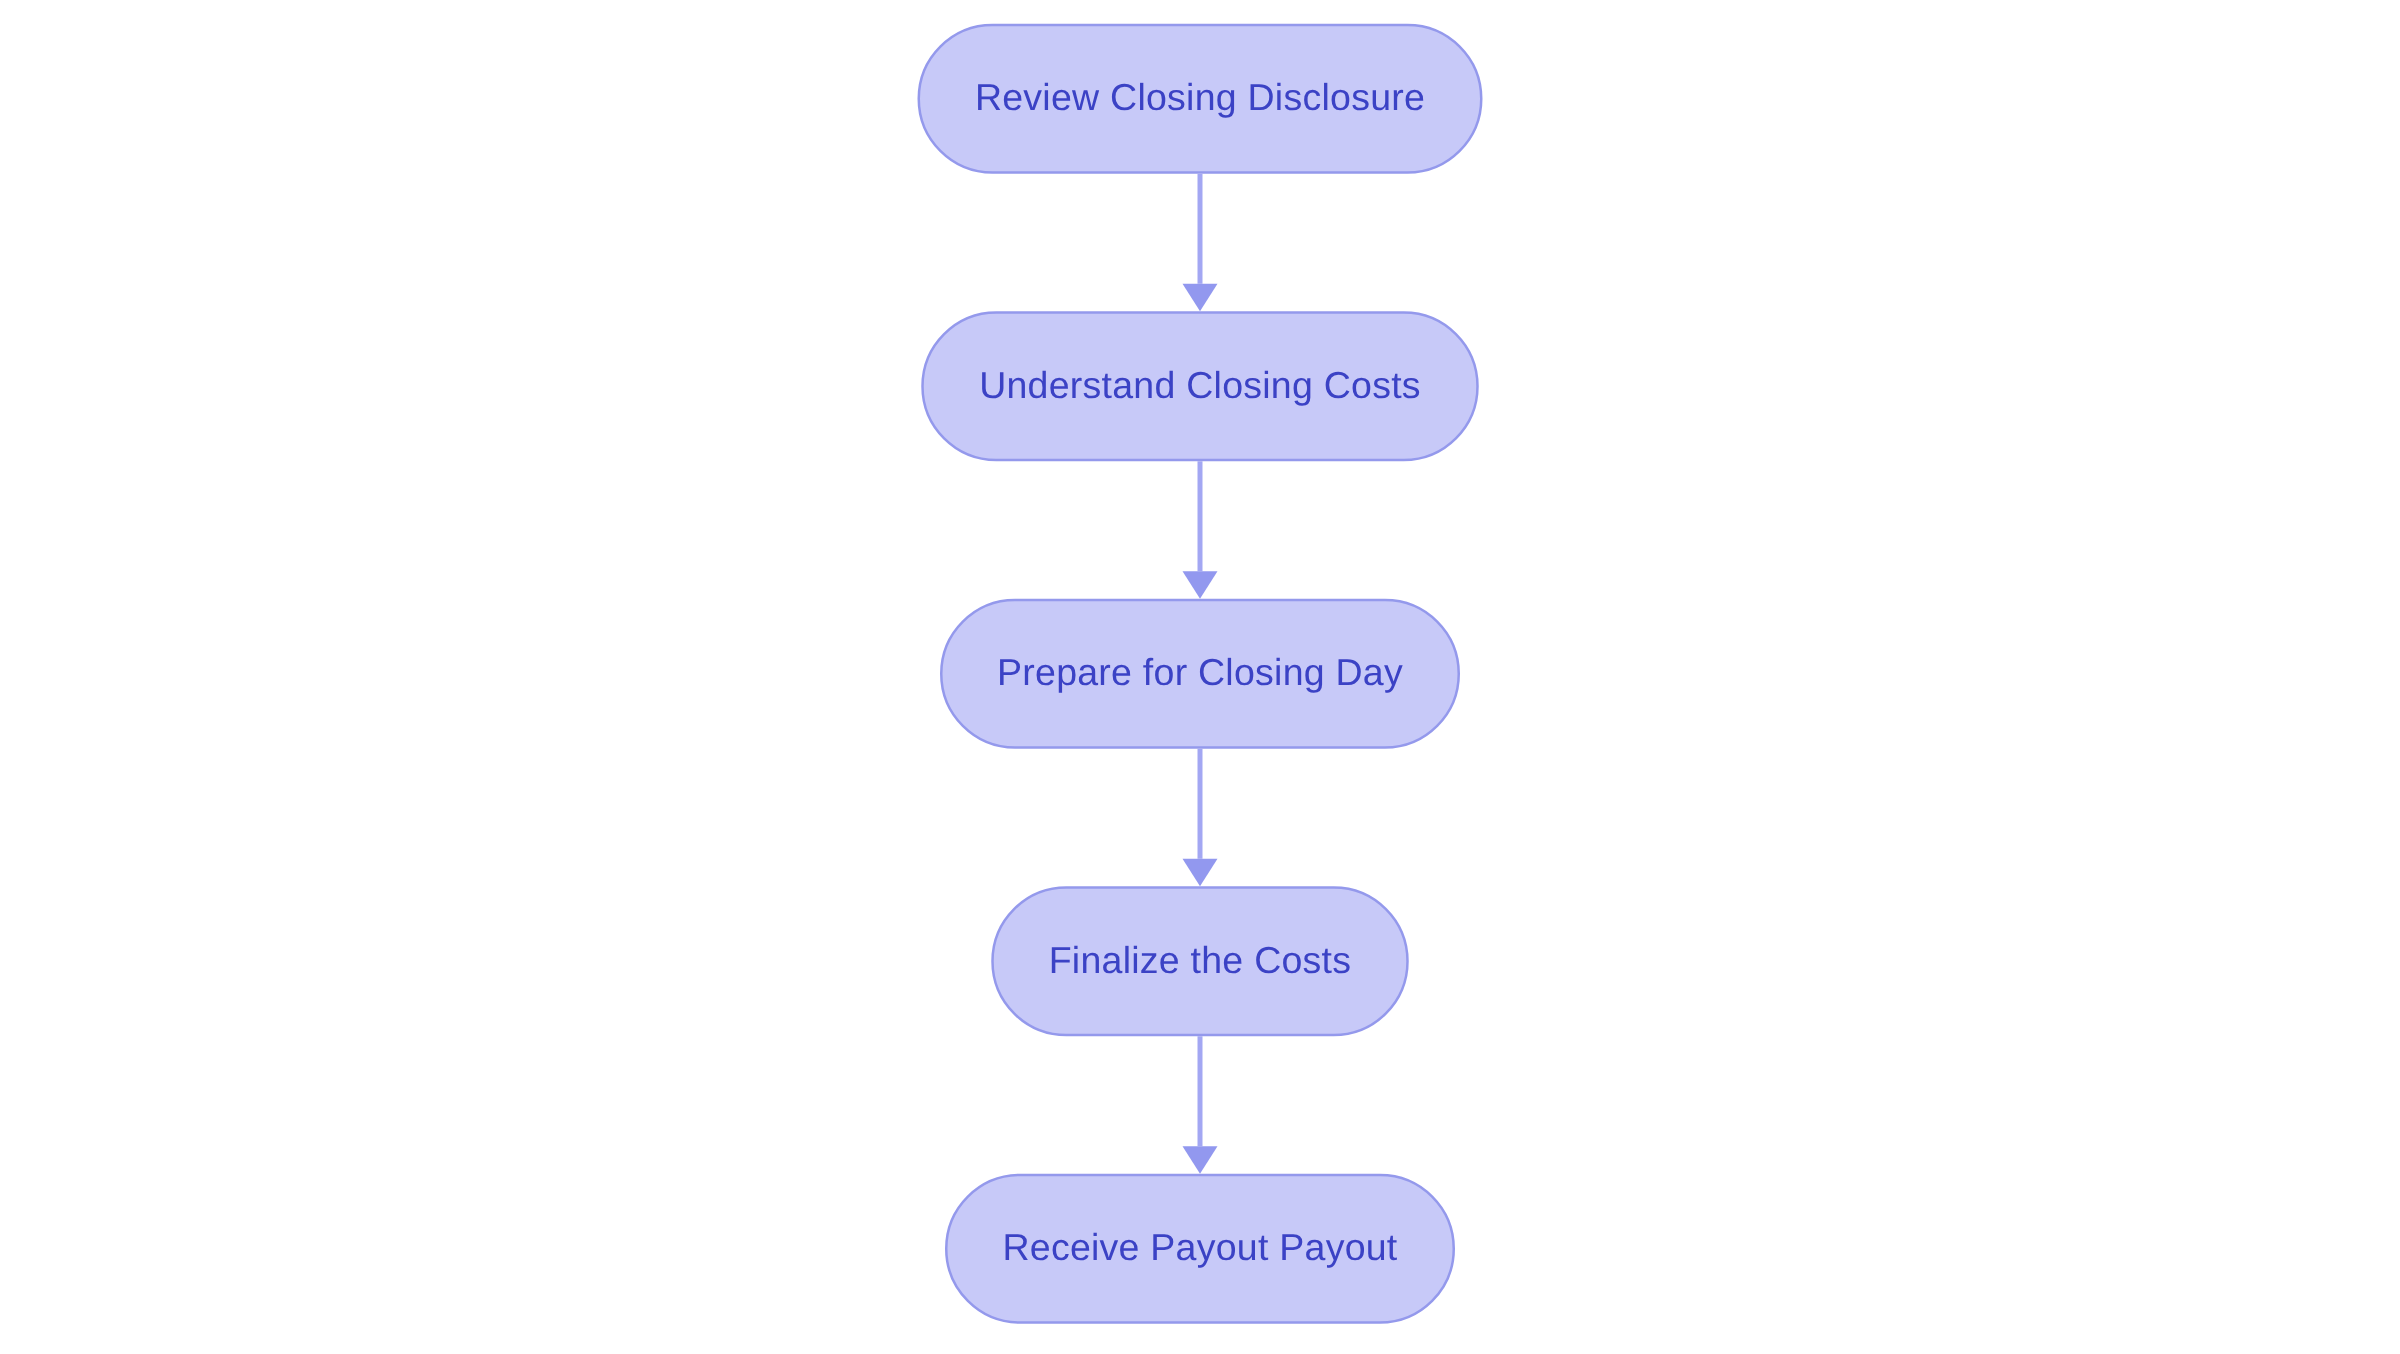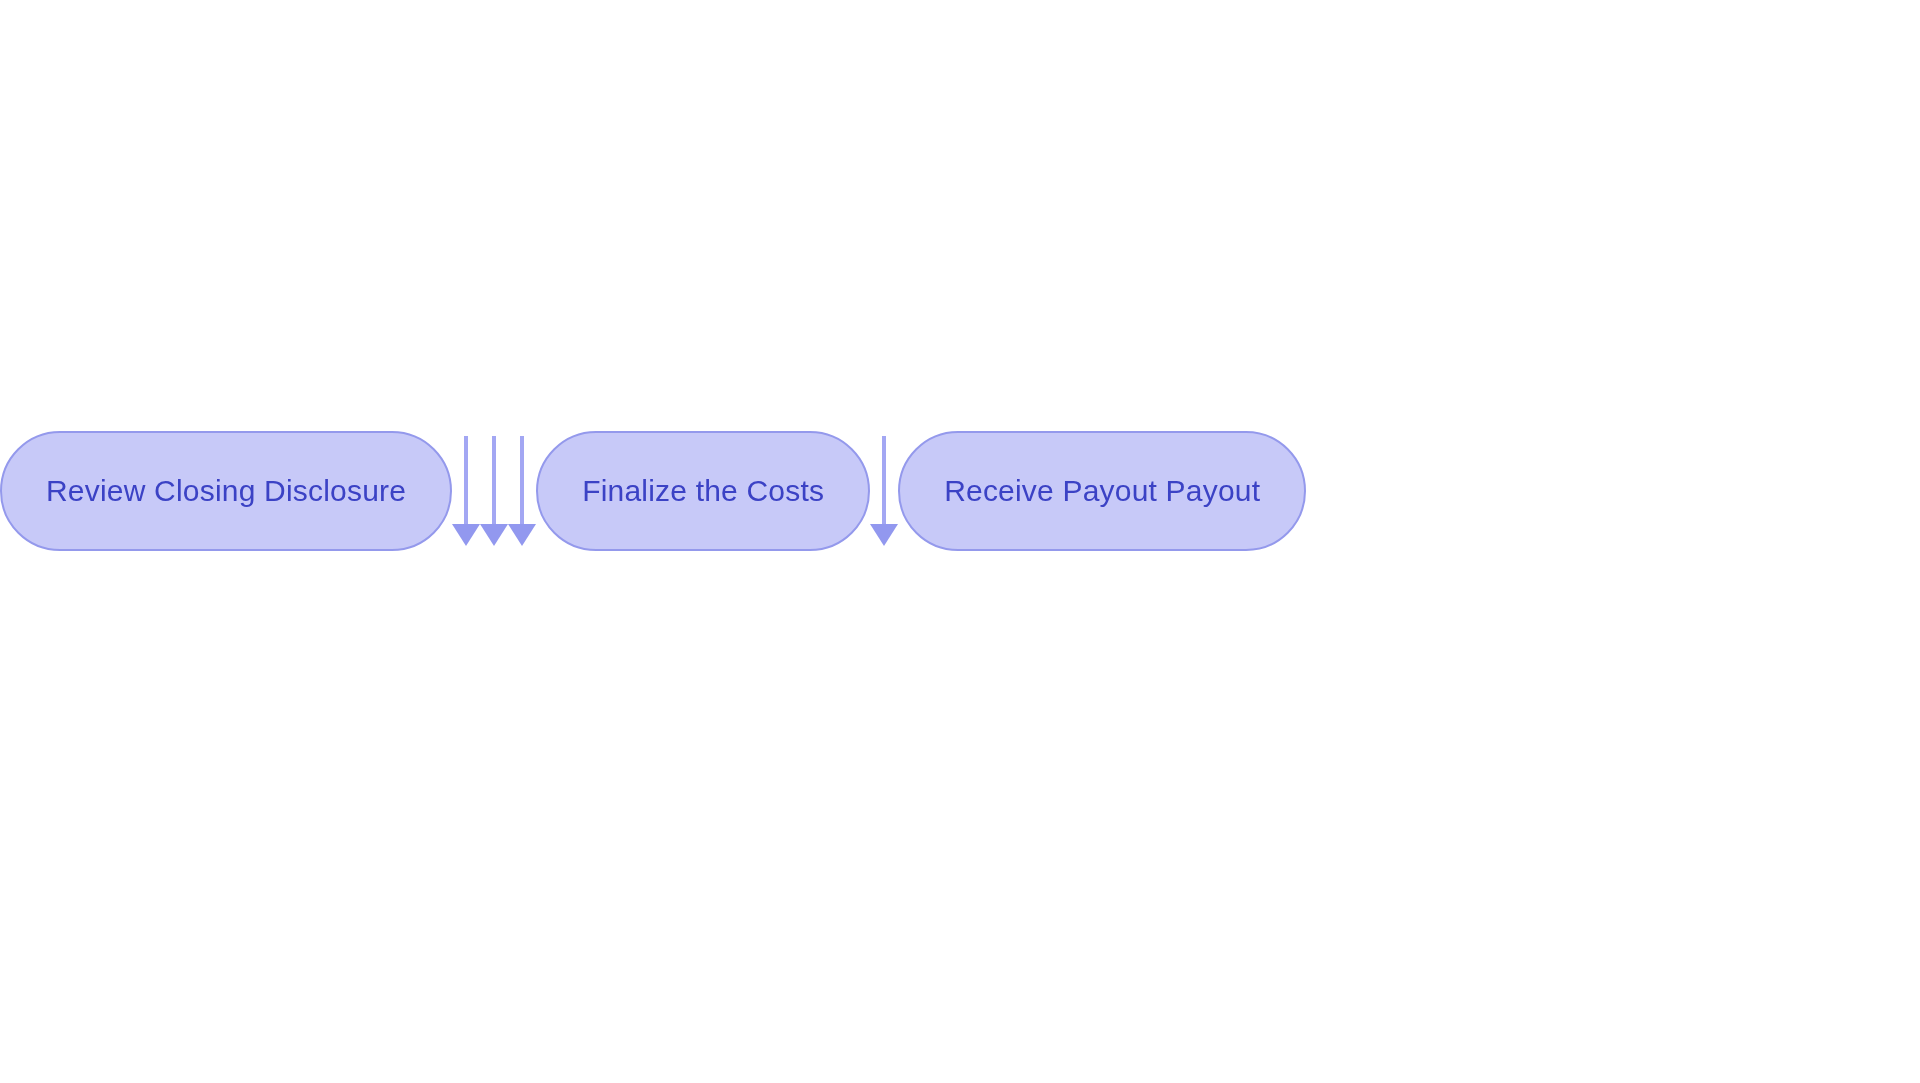--- a/index.html
+++ b/index.html
@@ -17,21 +17,21 @@
     background: var(--page-bg);
     overflow: hidden;
     font-family: "Liberation Sans", sans-serif;
   }
   .flowchart {
     position: absolute;
     top: 0; left: 0;
     width: 1920px;
     height: 963px;
     display: flex;
-    flex-direction: row;
+    flex-direction: column;
     align-items: center;
     padding-top: 19px;
   }
   .flow-node {
     height: 120px;
     min-width: 120px;
     padding: 0 44px;
     background: var(--node-fill);
     border: 2px solid var(--node-border);
     border-radius: 60px;
@@ -75,26 +75,32 @@
 
   <div class="flow-node">
     <span class="flow-node-label">Review Closing Disclosure</span>
   </div>
 
   <div class="flow-arrow">
     <div class="flow-arrow-line"></div>
     <div class="flow-arrow-head"></div>
   </div>
 
+  <div class="flow-node">
+    <span class="flow-node-label">Understand Closing Costs</span>
+  </div>
 
   <div class="flow-arrow">
     <div class="flow-arrow-line"></div>
     <div class="flow-arrow-head"></div>
   </div>
 
+  <div class="flow-node">
+    <span class="flow-node-label">Prepare for Closing Day</span>
+  </div>
 
   <div class="flow-arrow">
     <div class="flow-arrow-line"></div>
     <div class="flow-arrow-head"></div>
   </div>
 
   <div class="flow-node">
     <span class="flow-node-label">Finalize the Costs</span>
   </div>
 

